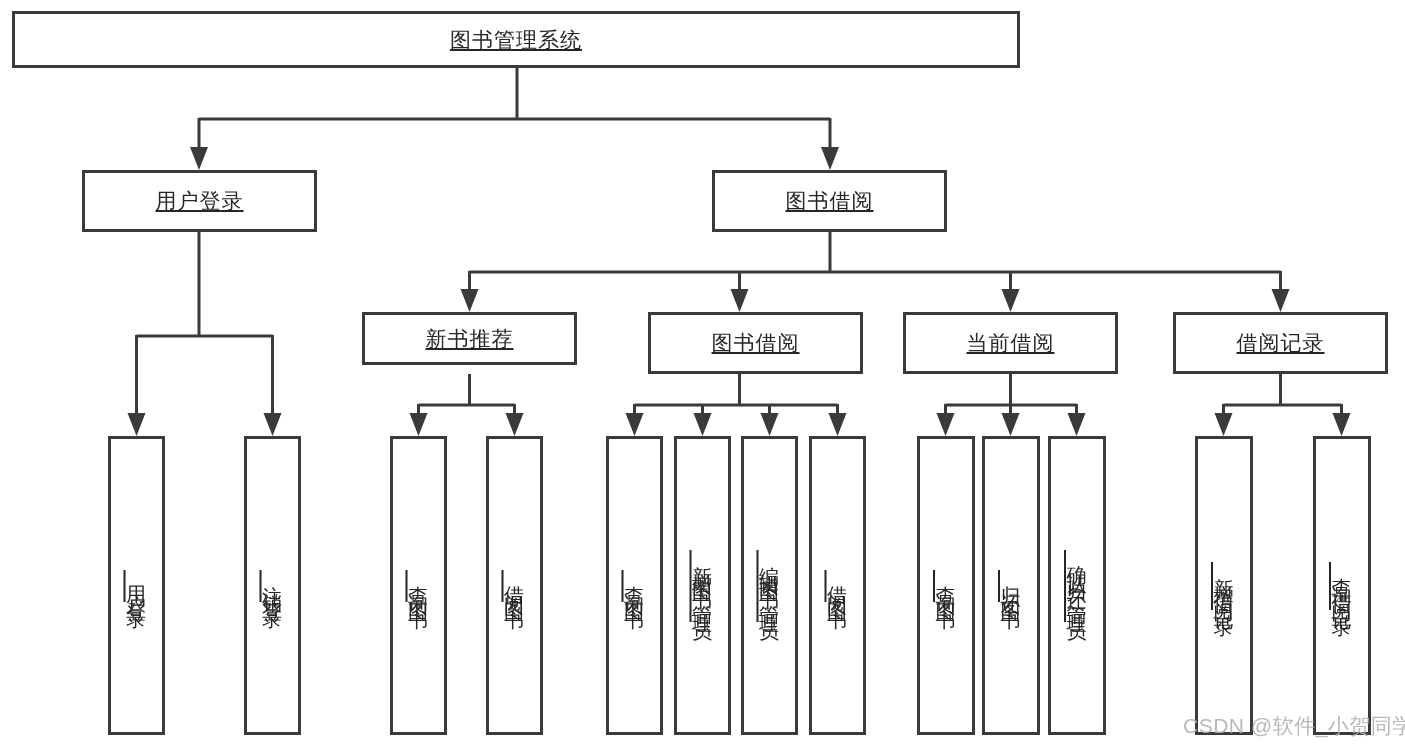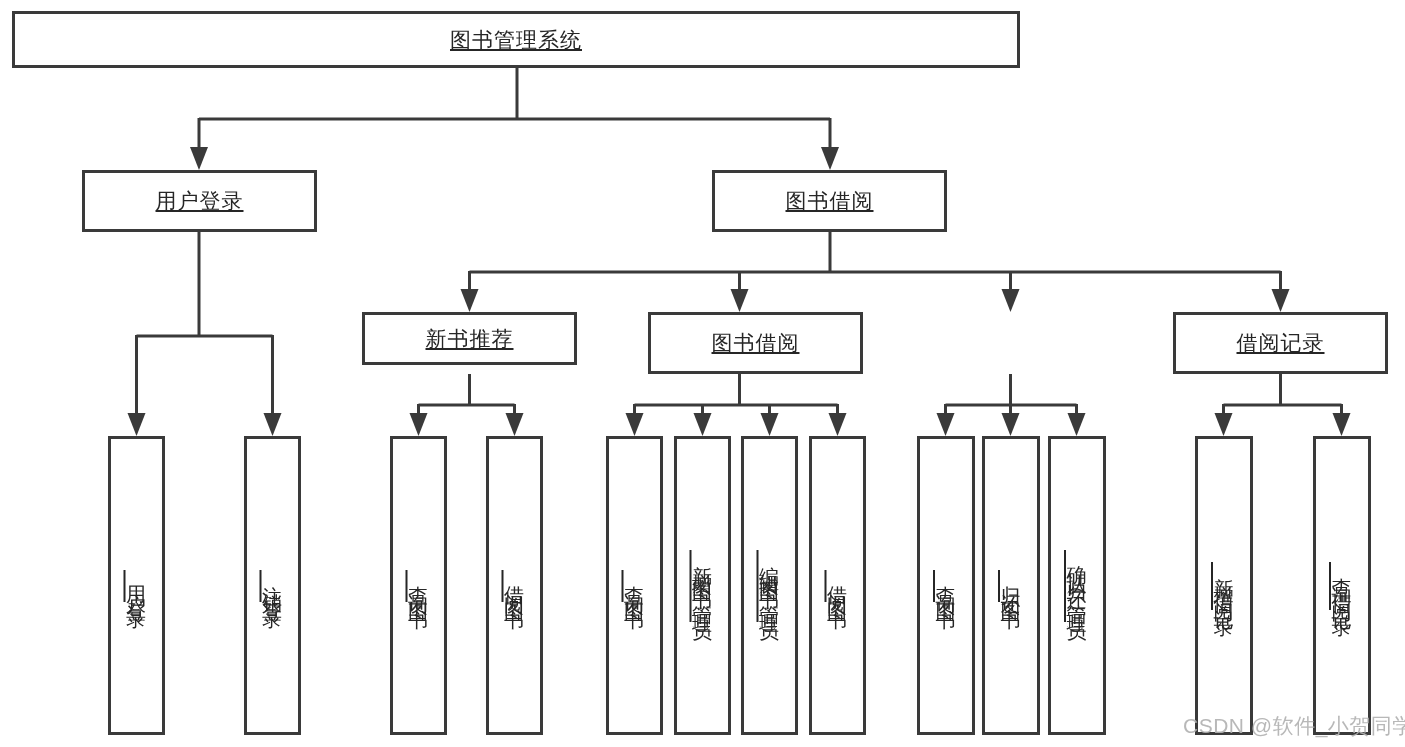--- a/index.html
+++ b/index.html
@@ -116,20 +116,23 @@
   <div class="node" style="left:712px;top:170px;width:235px;height:62px">
     <span class="lbl">图书借阅</span>
   </div>
 
   <div class="node" style="left:362px;top:312px;width:215px;height:53px">
     <span class="lbl">新书推荐</span>
   </div>
   <div class="node" style="left:648px;top:312px;width:215px;height:62px">
     <span class="lbl">图书借阅</span>
   </div>
+  <div class="node" style="left:903px;top:312px;width:215px;height:62px">
+    <span class="lbl">当前借阅</span>
+  </div>
   <div class="node" style="left:1173px;top:312px;width:215px;height:62px">
     <span class="lbl">借阅记录</span>
   </div>
 
   <div class="node vnode" style="left:108px;top:436px;width:57px;height:299px">
     <span class="lbl">用户登录</span>
   </div>
   <div class="node vnode" style="left:244px;top:436px;width:57px;height:299px">
     <span class="lbl">注销登录</span>
   </div>

